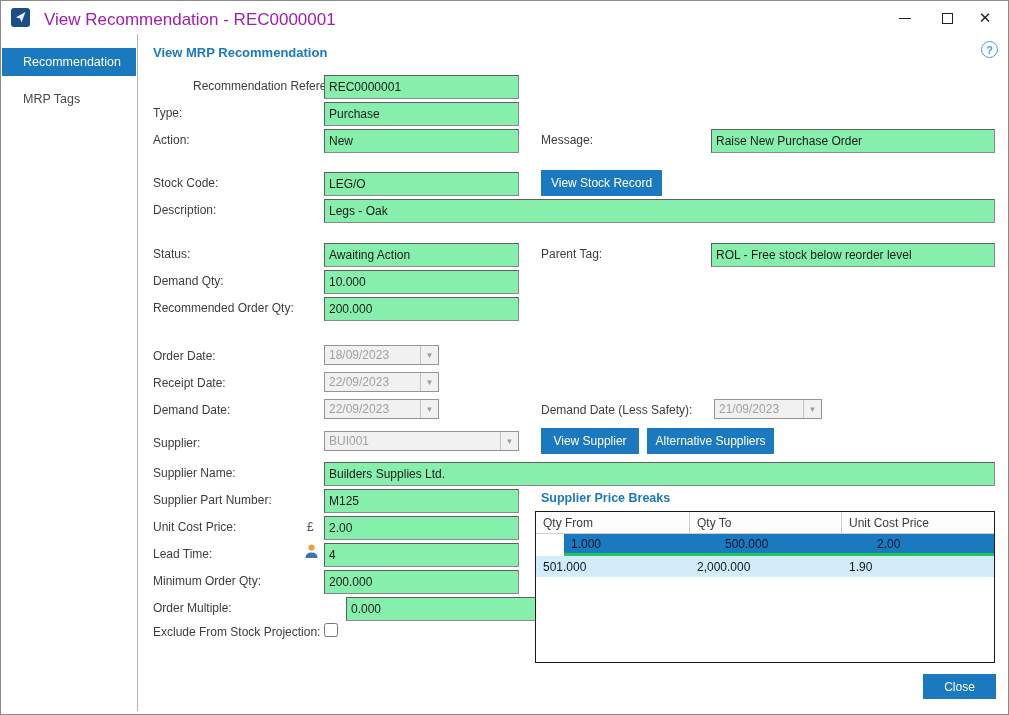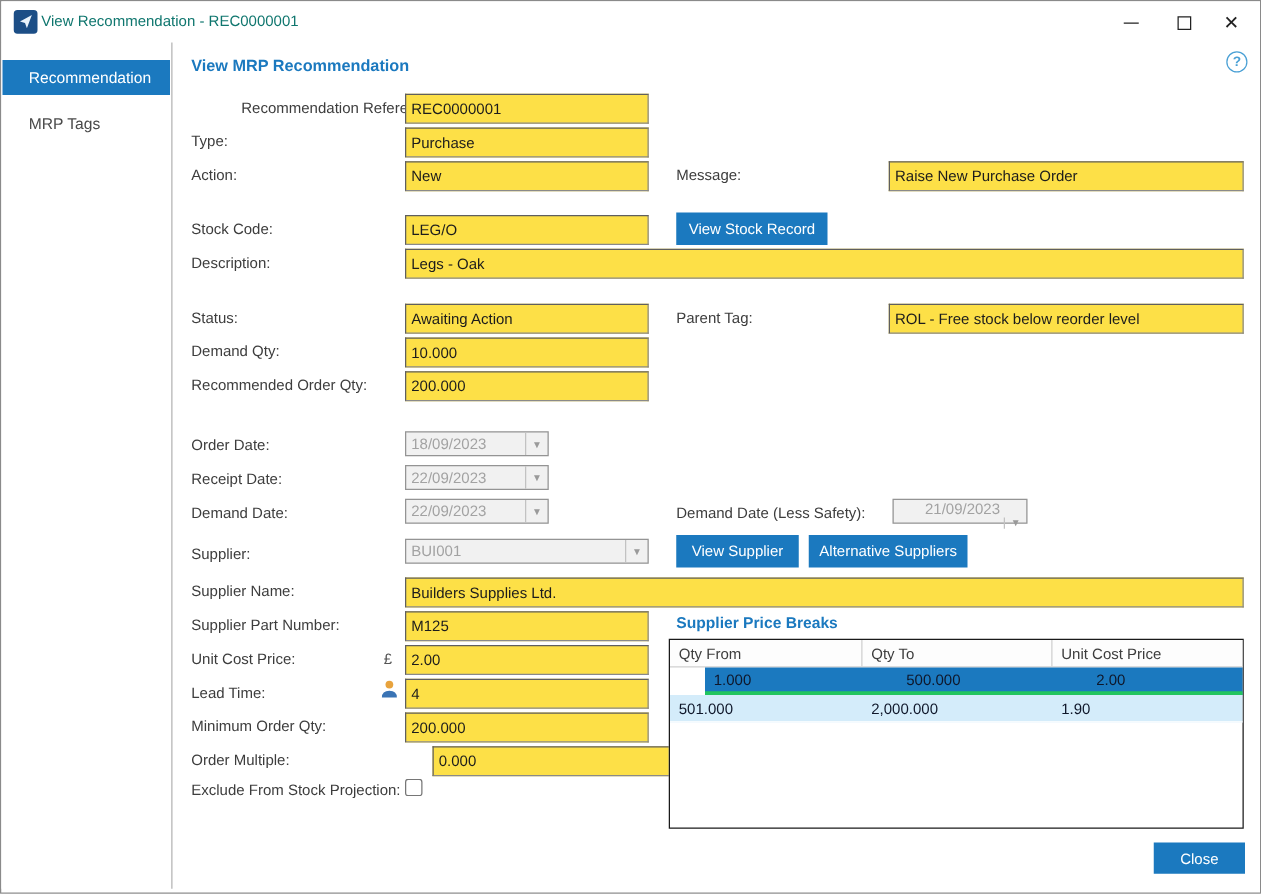--- a/index.html
+++ b/index.html
@@ -9,38 +9,38 @@
     border:1px solid #8a8a8a; overflow:hidden;
     box-shadow:0 2px 2px rgba(0,0,0,.35);
   }
   
   .titlebar { position:absolute; left:0; top:0; width:100%; height:33px; background:#ffffff; }
   .app-icon {
     position:absolute; left:10px; top:7px; width:19px; height:19px;
     background:#1c4e86; border-radius:3px; display:flex; align-items:center; justify-content:center;
   }
   .app-icon svg { display:block; }
-  .title-text { position:absolute; left:32px; top:9px; font-size:12px; color:#0f766e; }
+  .title-text { position:absolute; left:43px; top:9px; font-size:17px; color:#a21caf; }
   .win-btn {
     position:absolute; top:4px; width:34px; height:26px; display:flex;
     align-items:center; justify-content:center; color:#222; cursor:pointer; background:transparent;
   }
   .wb-min { right:86px; } .wb-max { right:44px; } .wb-close { right:6px; font-size:15px; }
   .min-glyph { width:12px; height:0; border-top:1.5px solid #222; display:block; }
   .max-glyph { width:11px; height:11px; border:1.5px solid #222; display:block; }
   
   .sidebar { position:absolute; left:0; top:33px; width:137px; height:677px; border-right:1px solid #b4b4b4; background:#fff; }
   .side-item { position:absolute; left:1px; width:134px; height:28px; display:flex; align-items:center; padding-left:21px; font-size:12.5px; color:#4a4a4a; cursor:pointer; }
   .side-item.selected { background:#1b79bf; color:#ffffff; }
   
   .heading { position:absolute; left:152px; top:44px; font-size:13px; font-weight:bold; color:#1b79bf; }
   .help-icon { position:absolute; left:980px; top:40px; width:17px; height:17px; border:1.6px solid #4aa0d5; border-radius:50%; color:#4aa0d5; font-size:11px; font-weight:bold; display:flex; align-items:center; justify-content:center; cursor:pointer; }
   .lbl { position:absolute; font-size:12px; color:#3d3d3d; white-space:nowrap; }
   .tb {
-    position:absolute; height:24px; background:#fde047; color:#1c1c1c; font-size:12px;
+    position:absolute; height:24px; background:#86efac; color:#1c1c1c; font-size:12px;
     border:1px solid #5f5f5f; border-bottom-color:#8a8a8a; border-right-color:#8a8a8a;
     padding:4px 4px; font-family:"Liberation Sans", sans-serif; outline:none;
   }
   .combo {
     position:absolute; height:20px; background:#f1f1f1; border:1px solid #949494;
     display:flex; align-items:center; font-size:12px; color:#a2a2a2; padding-left:4px; cursor:default;
   }
   .combo .arrow {
     margin-left:auto; width:18px; height:100%; border-left:1px solid #c2c2c2;
     display:flex; align-items:center; justify-content:center; color:#9a9a9a; font-size:8px;
@@ -139,21 +139,21 @@
     <span>22/09/2023</span>
     <span class="arrow">▼</span>
   </div>
 
   <span class="lbl" style="left:152px; top:402px;">Demand Date:</span>
   <div class="combo" style="left:323px; top:398px; width:115px;">
     <span>22/09/2023</span>
     <span class="arrow">▼</span>
   </div>
   <span class="lbl" style="left:540px; top:402px;">Demand Date (Less Safety):</span>
-  <div class="combo" style="left:713px; top:398px; width:108px;flex-direction:column;">
+  <div class="combo" style="left:713px; top:398px; width:108px;">
     <span>21/09/2023</span>
     <span class="arrow">▼</span>
   </div>
 
   <span class="lbl" style="left:152px; top:435px;">Supplier:</span>
   <div class="combo" style="left:323px; top:430px; width:195px;">
     <span>BUI001</span>
     <span class="arrow">▼</span>
   </div>
   <button class="btn" style="left:540px; top:427px; width:98px; height:26px;">View Supplier</button>

